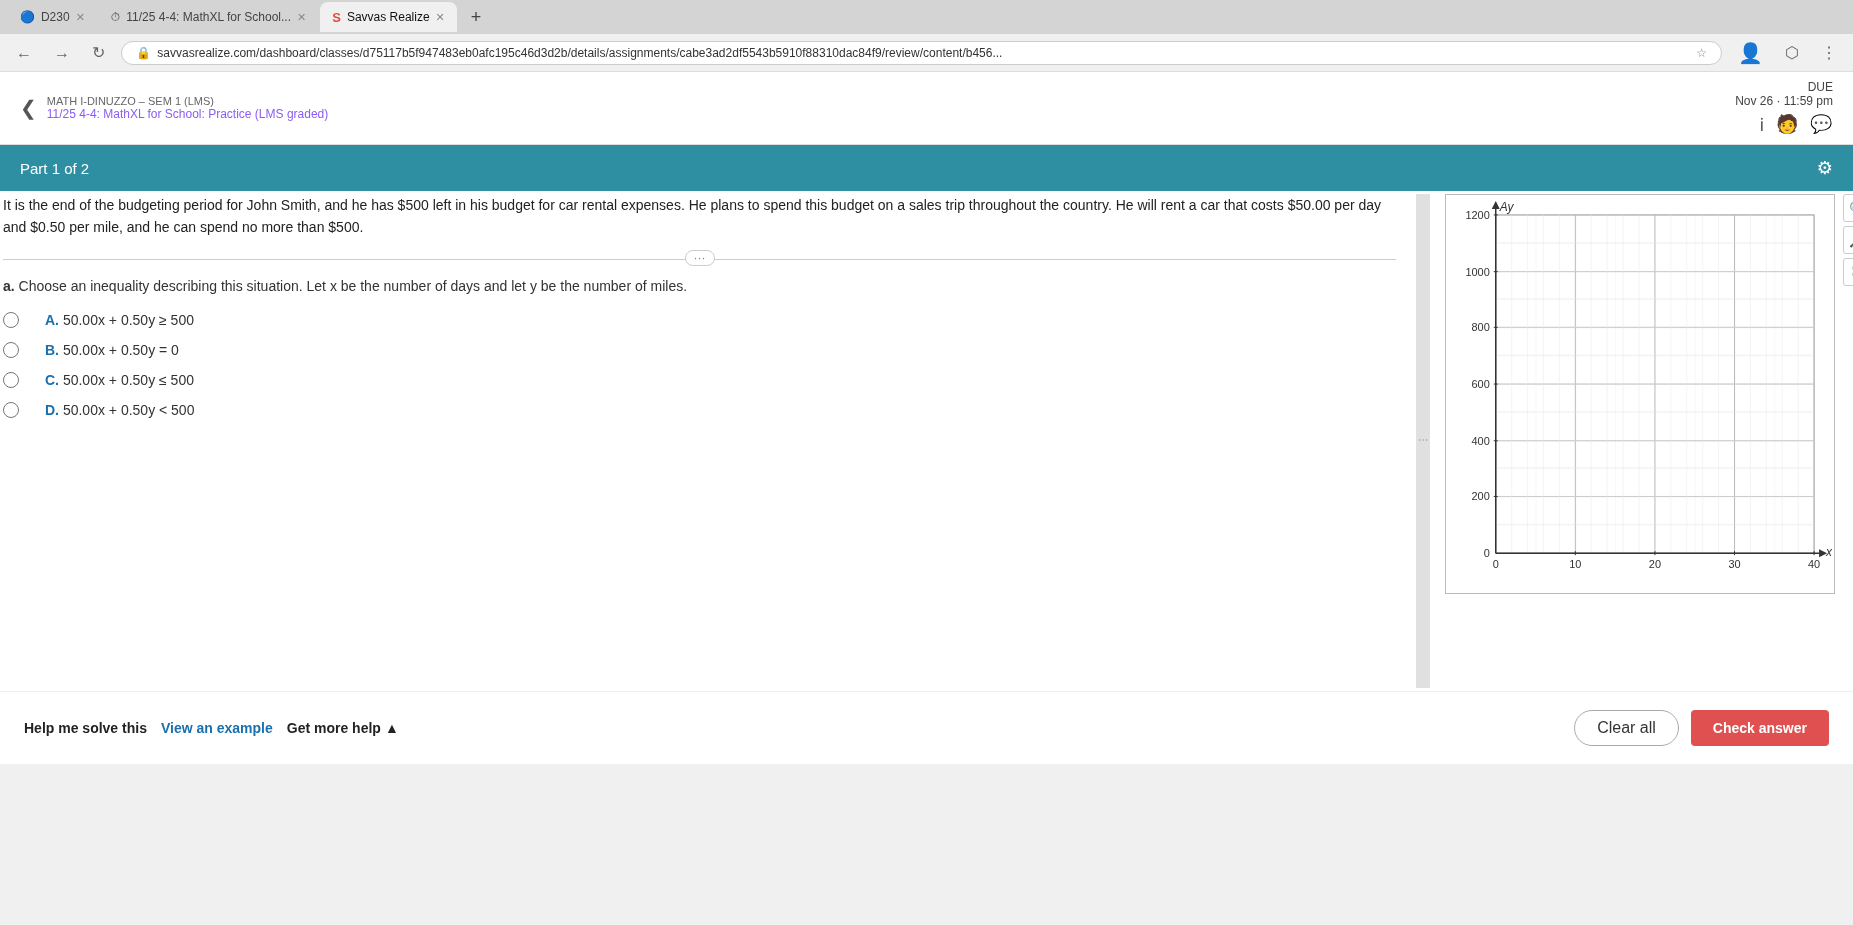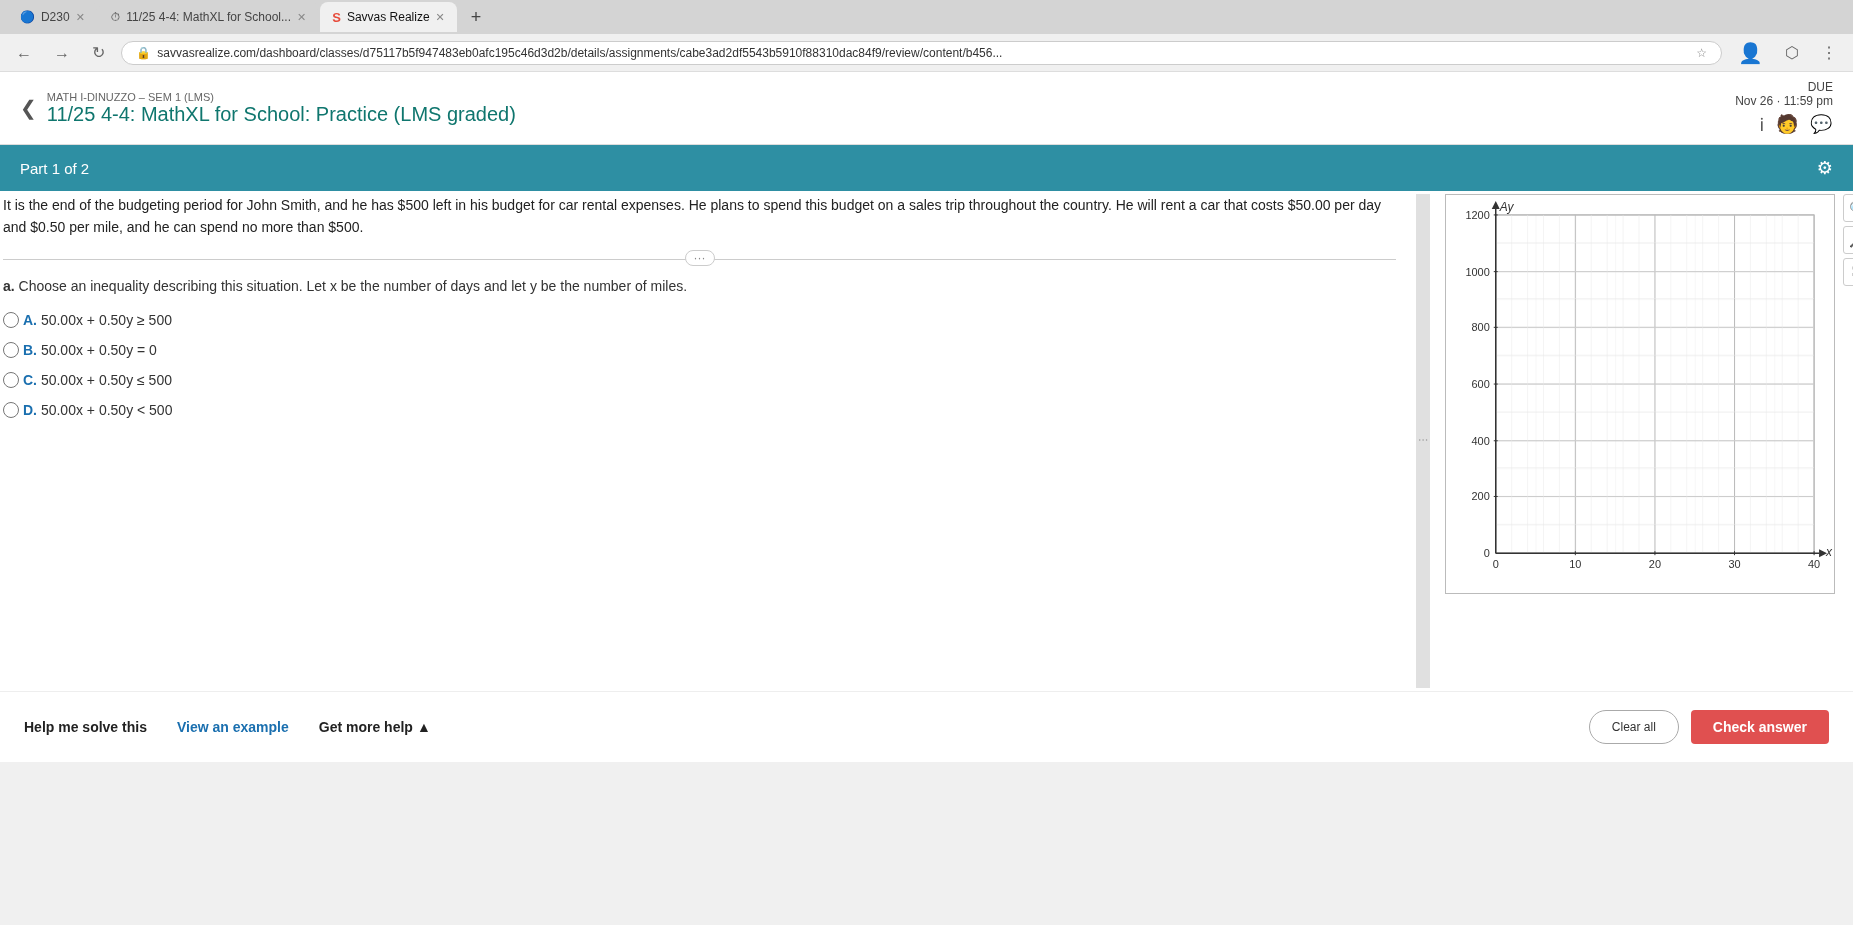--- a/index.html
+++ b/index.html
@@ -82,23 +82,23 @@
       cursor: pointer;
       background: none;
       border: none;
     }
     .header-title-block {}
     .header-subtitle {
       font-size: 11px;
       color: #666;
     }
     .header-title {
-      font-size: 20px;
+      font-size: 12px;
       font-weight: normal;
-      color: #0f766e;
+      color: #8b5cf6;
     }
     .header-right {
       text-align: right;
     }
     .due-label {
       font-size: 12px;
       color: #444;
       font-weight: normal;
     }
     .due-date {
@@ -181,21 +181,21 @@
       color: #333;
       margin-bottom: 18px;
       margin-top: 18px;
     }
     .sub-question strong {
       font-weight: bold;
     }
     .answer-option {
       display: flex;
       align-items: center;
-      gap: 4px;
+      gap: 26px;
       margin-bottom: 14px;
       font-size: 14px;
       color: #333;
     }
     .answer-option input[type="radio"] {
       width: 16px;
       height: 16px;
       accent-color: #555;
     }
     .option-label {
@@ -256,21 +256,21 @@
       display: flex;
       align-items: center;
       justify-content: space-between;
       padding: 18px 24px;
       border-top: 1px solid #eee;
       background: white;
     }
     .bottom-links {
       display: flex;
       align-items: center;
-      gap: 30px;
+      gap: 14px;
       justify-content: flex-end;
     }
     .bottom-link {
       font-size: 14px;
       font-weight: bold;
       color: #222;
       cursor: pointer;
       text-decoration: none;
       background: none;
       border: none;
@@ -289,21 +289,21 @@
     }
     .bottom-actions {
       display: flex;
       gap: 12px;
     }
     .btn-clear {
       background: white;
       border: 1.5px solid #aaa;
       border-radius: 20px;
       padding: 8px 22px;
-      font-size: 12px;
+      font-size: 16px;
       cursor: pointer;
       color: #333;
     }
     .btn-check {
       background: #e05050;
       border: none;
       border-radius: 4px;
       padding: 9px 22px;
       font-size: 14px;
       cursor: pointer;

